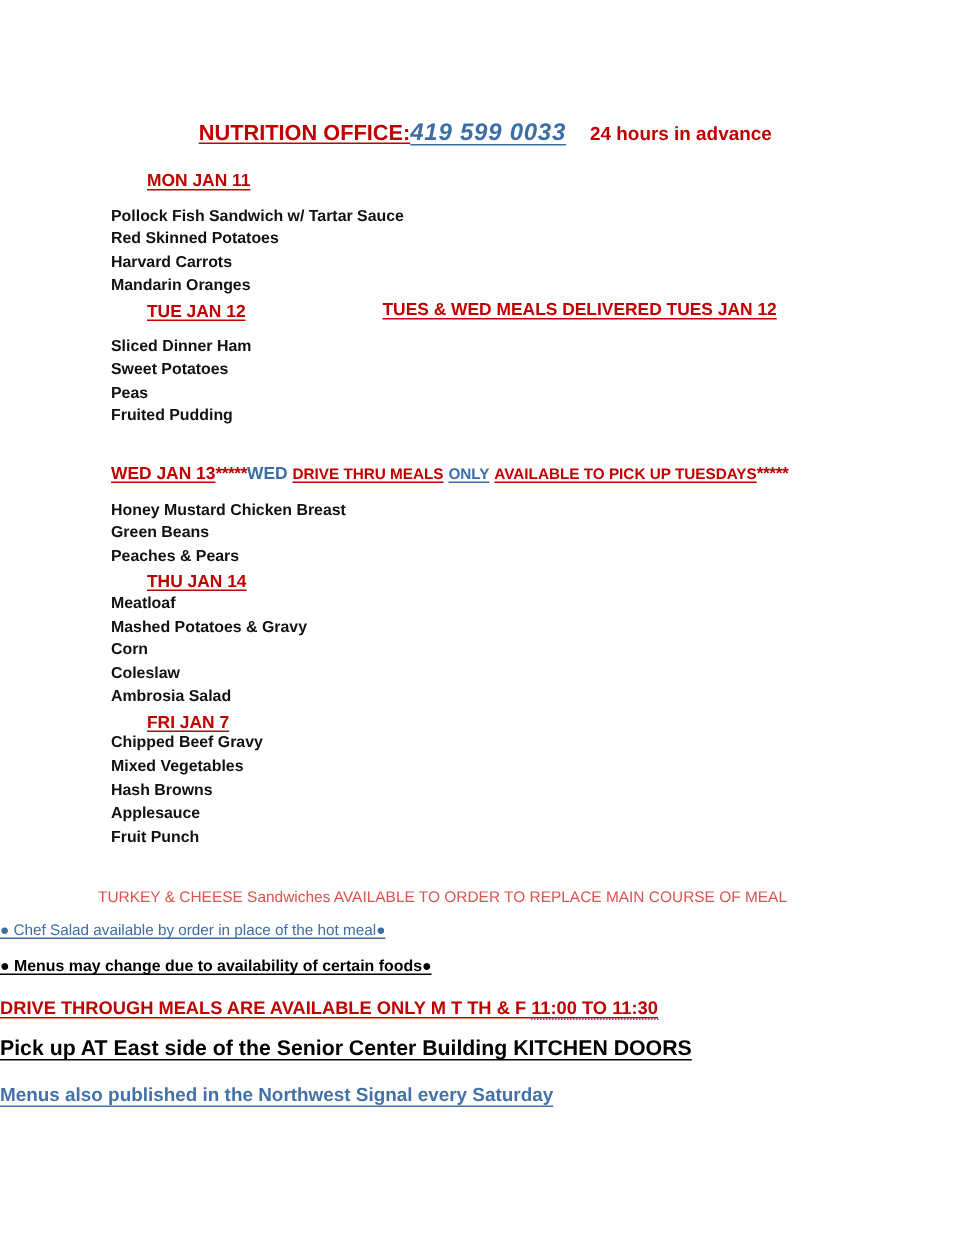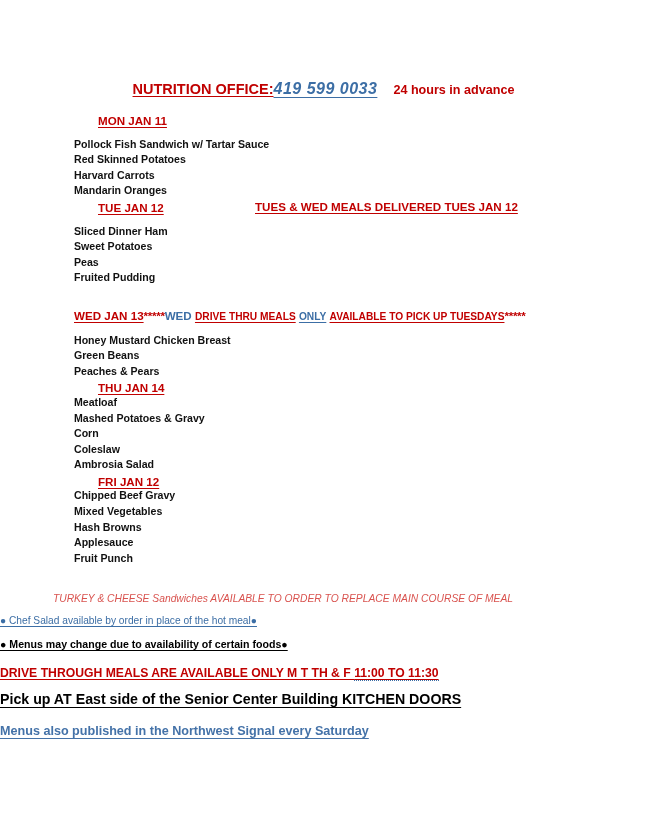--- a/index.html
+++ b/index.html
@@ -148,25 +148,24 @@
 
   
   .foot {
     position: absolute;
     left: 0;
     width: 515px;
     text-align: left;
     white-space: nowrap;
   }
   .turkey {
-    left: 4px;
+    left: 16px;
     width: 558px;
     text-align: center;
     font-size: 10.3px;
-    font-style: italic;
     font-weight: normal;
     color: #D9534F;
   }
   .chefsalad {
     font-size: 10.2px;
     color: #3C6EA5;
     text-decoration: underline;
     text-underline-offset: 2px;
     font-weight: normal;
   }
@@ -246,21 +245,21 @@
     <div class="day-head-row">
       <span class="day-head">THU JAN 14</span>
     </div>
     <div class="item">Meatloaf</div>
     <div class="item">Mashed Potatoes &amp; Gravy</div>
     <div class="item">Corn</div>
     <div class="item">Coleslaw</div>
     <div class="item">Ambrosia Salad</div>
 
     <div class="day-head-row">
-      <span class="day-head">FRI JAN 12</span>
+      <span class="day-head">FRI JAN 7</span>
     </div>
     <div class="item">Chipped Beef Gravy</div>
     <div class="item">Mixed Vegetables</div>
     <div class="item">Hash Browns</div>
     <div class="item">Applesauce</div>
     <div class="item">Fruit Punch</div>
 
   </div>
 
   <div class="foot turkey" style="top:593px;">TURKEY &amp; CHEESE Sandwiches AVAILABLE TO ORDER TO REPLACE MAIN COURSE OF MEAL</div>

